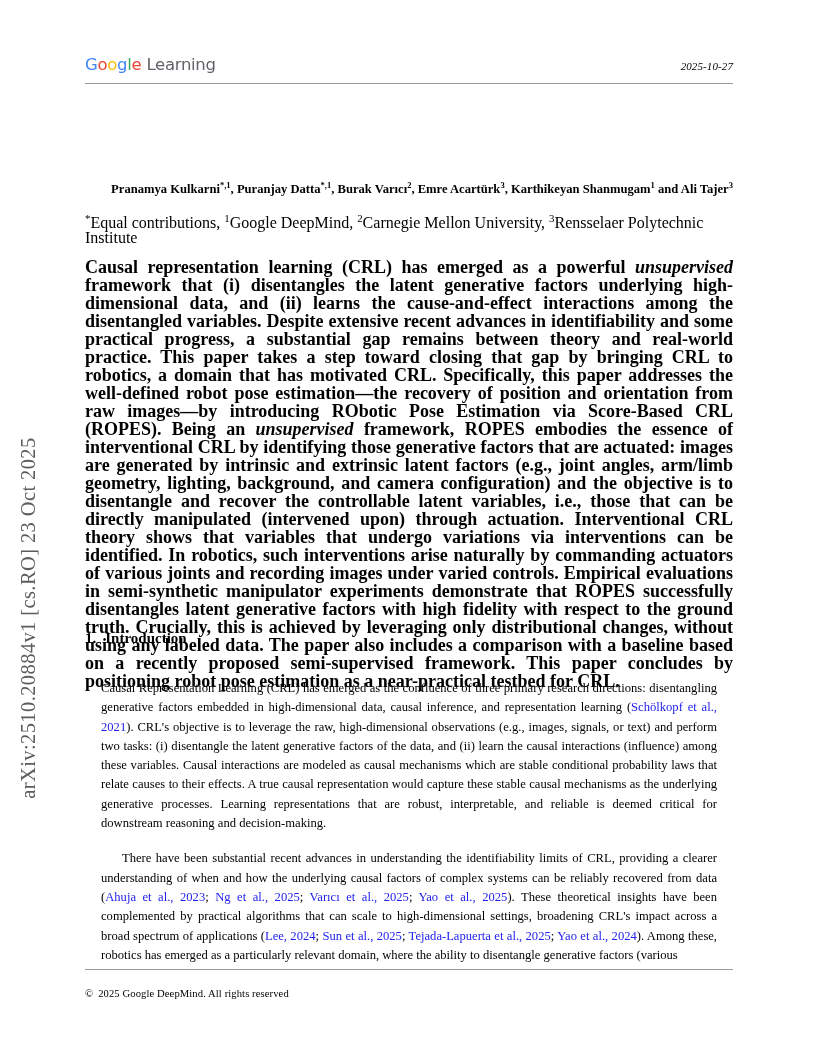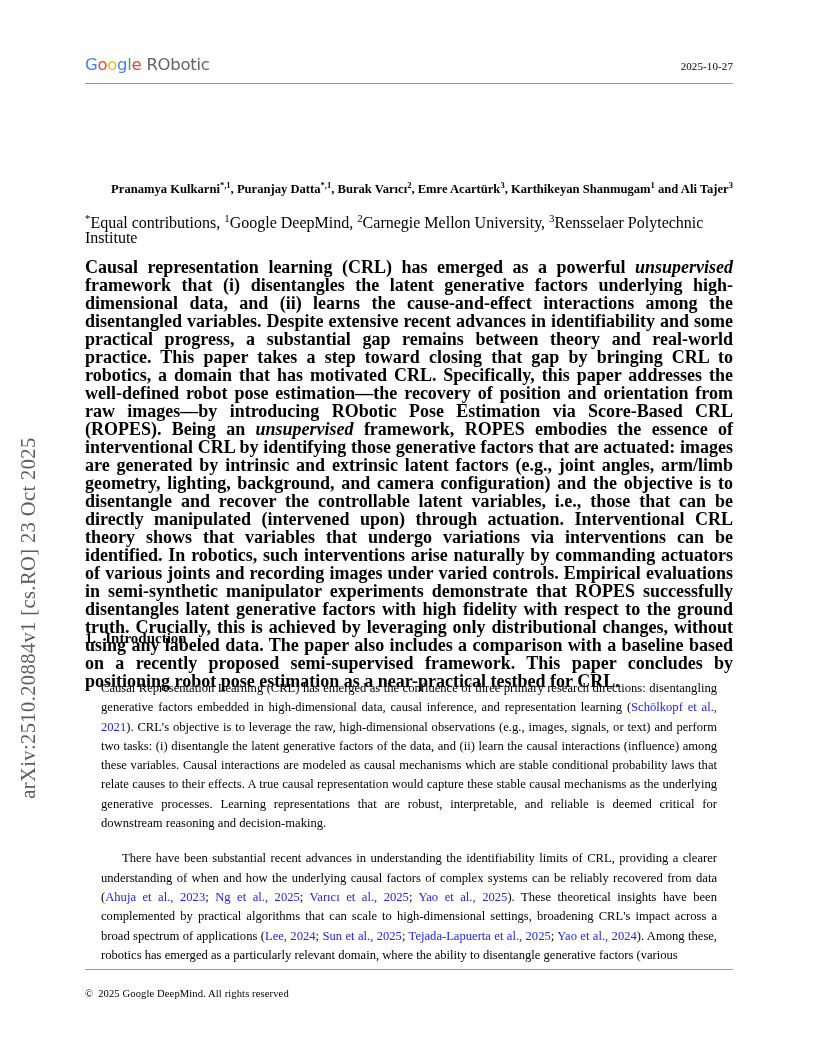--- a/index.html
+++ b/index.html
@@ -75,20 +75,21 @@
   .logo .g5 { color: #34A853; }
   .logo .g6 { color: #EA4335; }
   .logo .dm {
     color: #5f6368;
     margin-left: 5px;
   }
   .header-date {
     position: absolute;
     right: 0;
     top: 5px;
+    font-style: italic;
     font-size: 11px;
     letter-spacing: 0.1px;
     color: #000;
   }
   .rule-top {
     position: absolute;
     top: 83px;
     left: 0;
     width: 648px;
     height: 1px;
@@ -189,21 +190,21 @@
 <body>
 
 <div class="arxiv-stamp">
   <span>arXiv:2510.20884v1  [cs.RO]  23 Oct 2025</span>
 </div>
 
 <div class="page">
 
   <div class="masthead">
     <div class="logo">
-      <span class="g1">G</span><span class="g2">o</span><span class="g3">o</span><span class="g4">g</span><span class="g5">l</span><span class="g6">e</span><span class="dm">RObotic</span>
+      <span class="g1">G</span><span class="g2">o</span><span class="g3">o</span><span class="g4">g</span><span class="g5">l</span><span class="g6">e</span><span class="dm">Learning</span>
     </div>
     <div class="header-date">2025-10-27</div>
   </div>
   <div class="rule-top"></div>
 
   <h1 class="title"><br></h1>
 
   <div class="authors"><span>Pranamya Kulkarni</span><sup>*,1</sup>, <span>Puranjay Datta</span><sup>*,1</sup>, <span>Burak Varıcı</span><sup>2</sup>, <span>Emre Acartürk</span><sup>3</sup>, <span>Karthikeyan Shanmugam</span><sup>1</sup> and <span>Ali Tajer</span><sup>3</sup></div>
   <div class="affils"><sup>*</sup><span>Equal contributions</span>, <sup>1</sup><span>Google DeepMind</span>, <sup>2</sup><span>Carnegie Mellon University</span>, <sup>3</sup><span>Rensselaer Polytechnic Institute</span></div>
 

